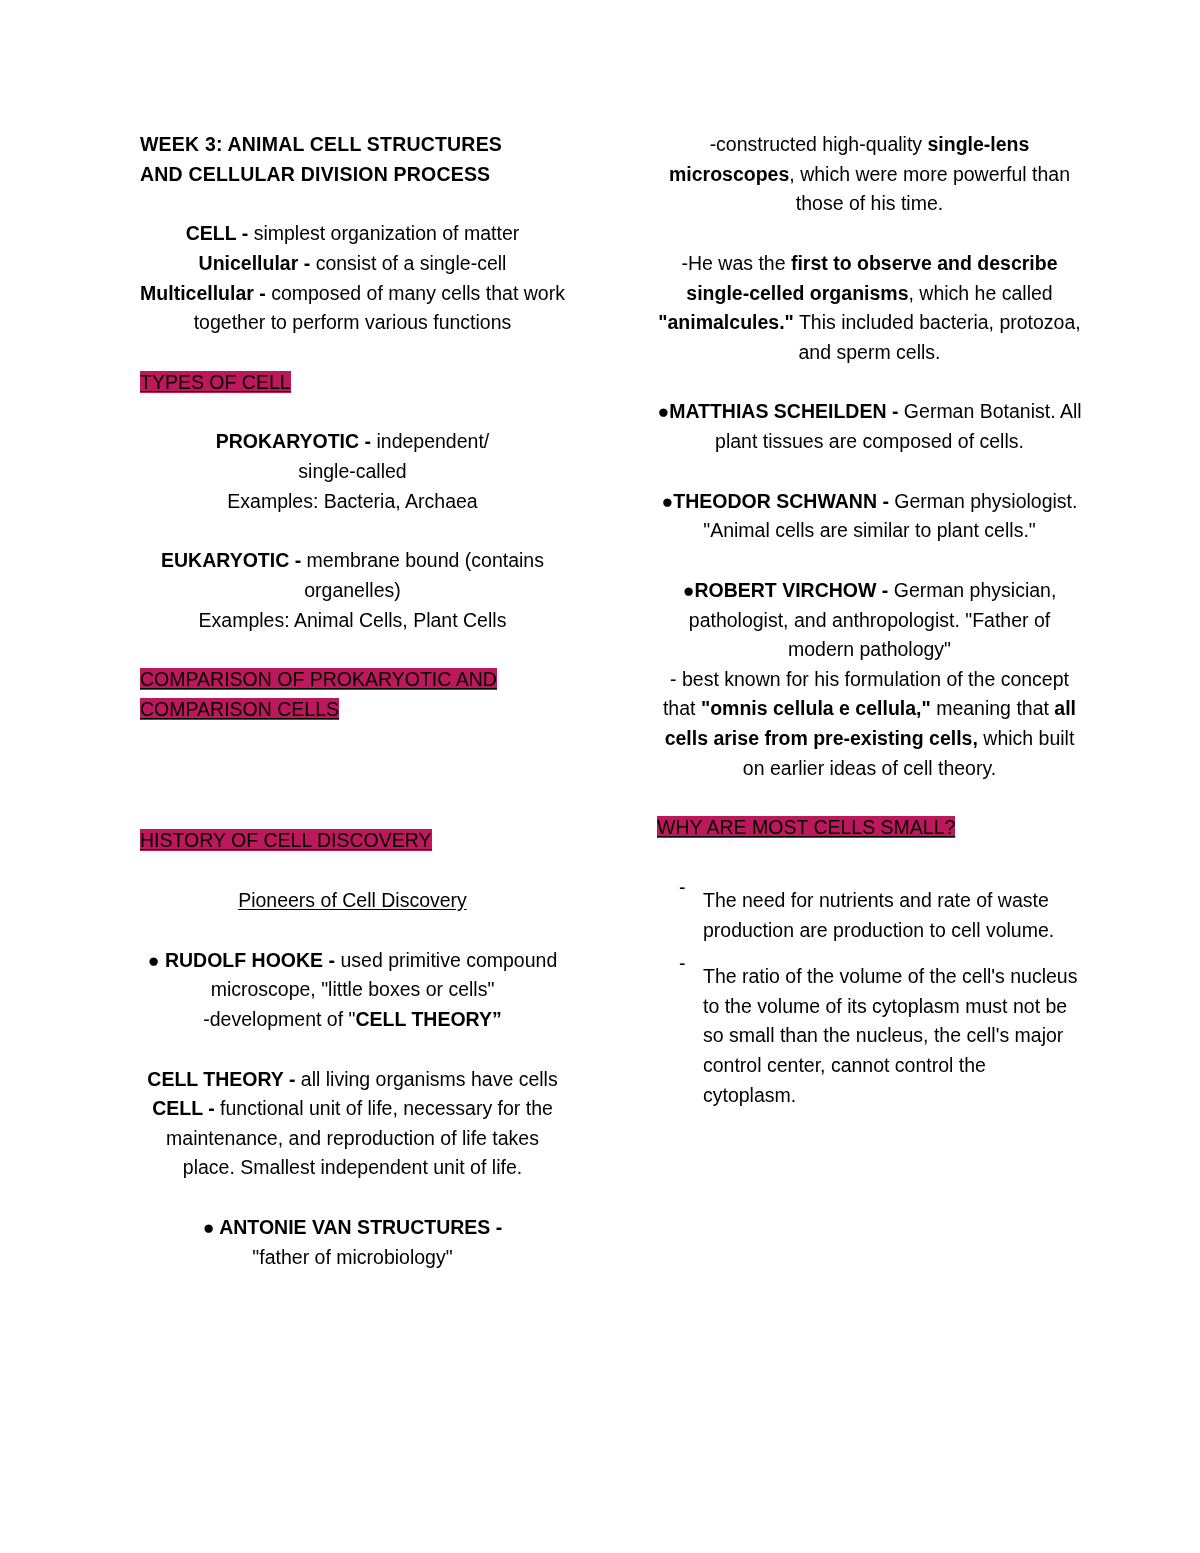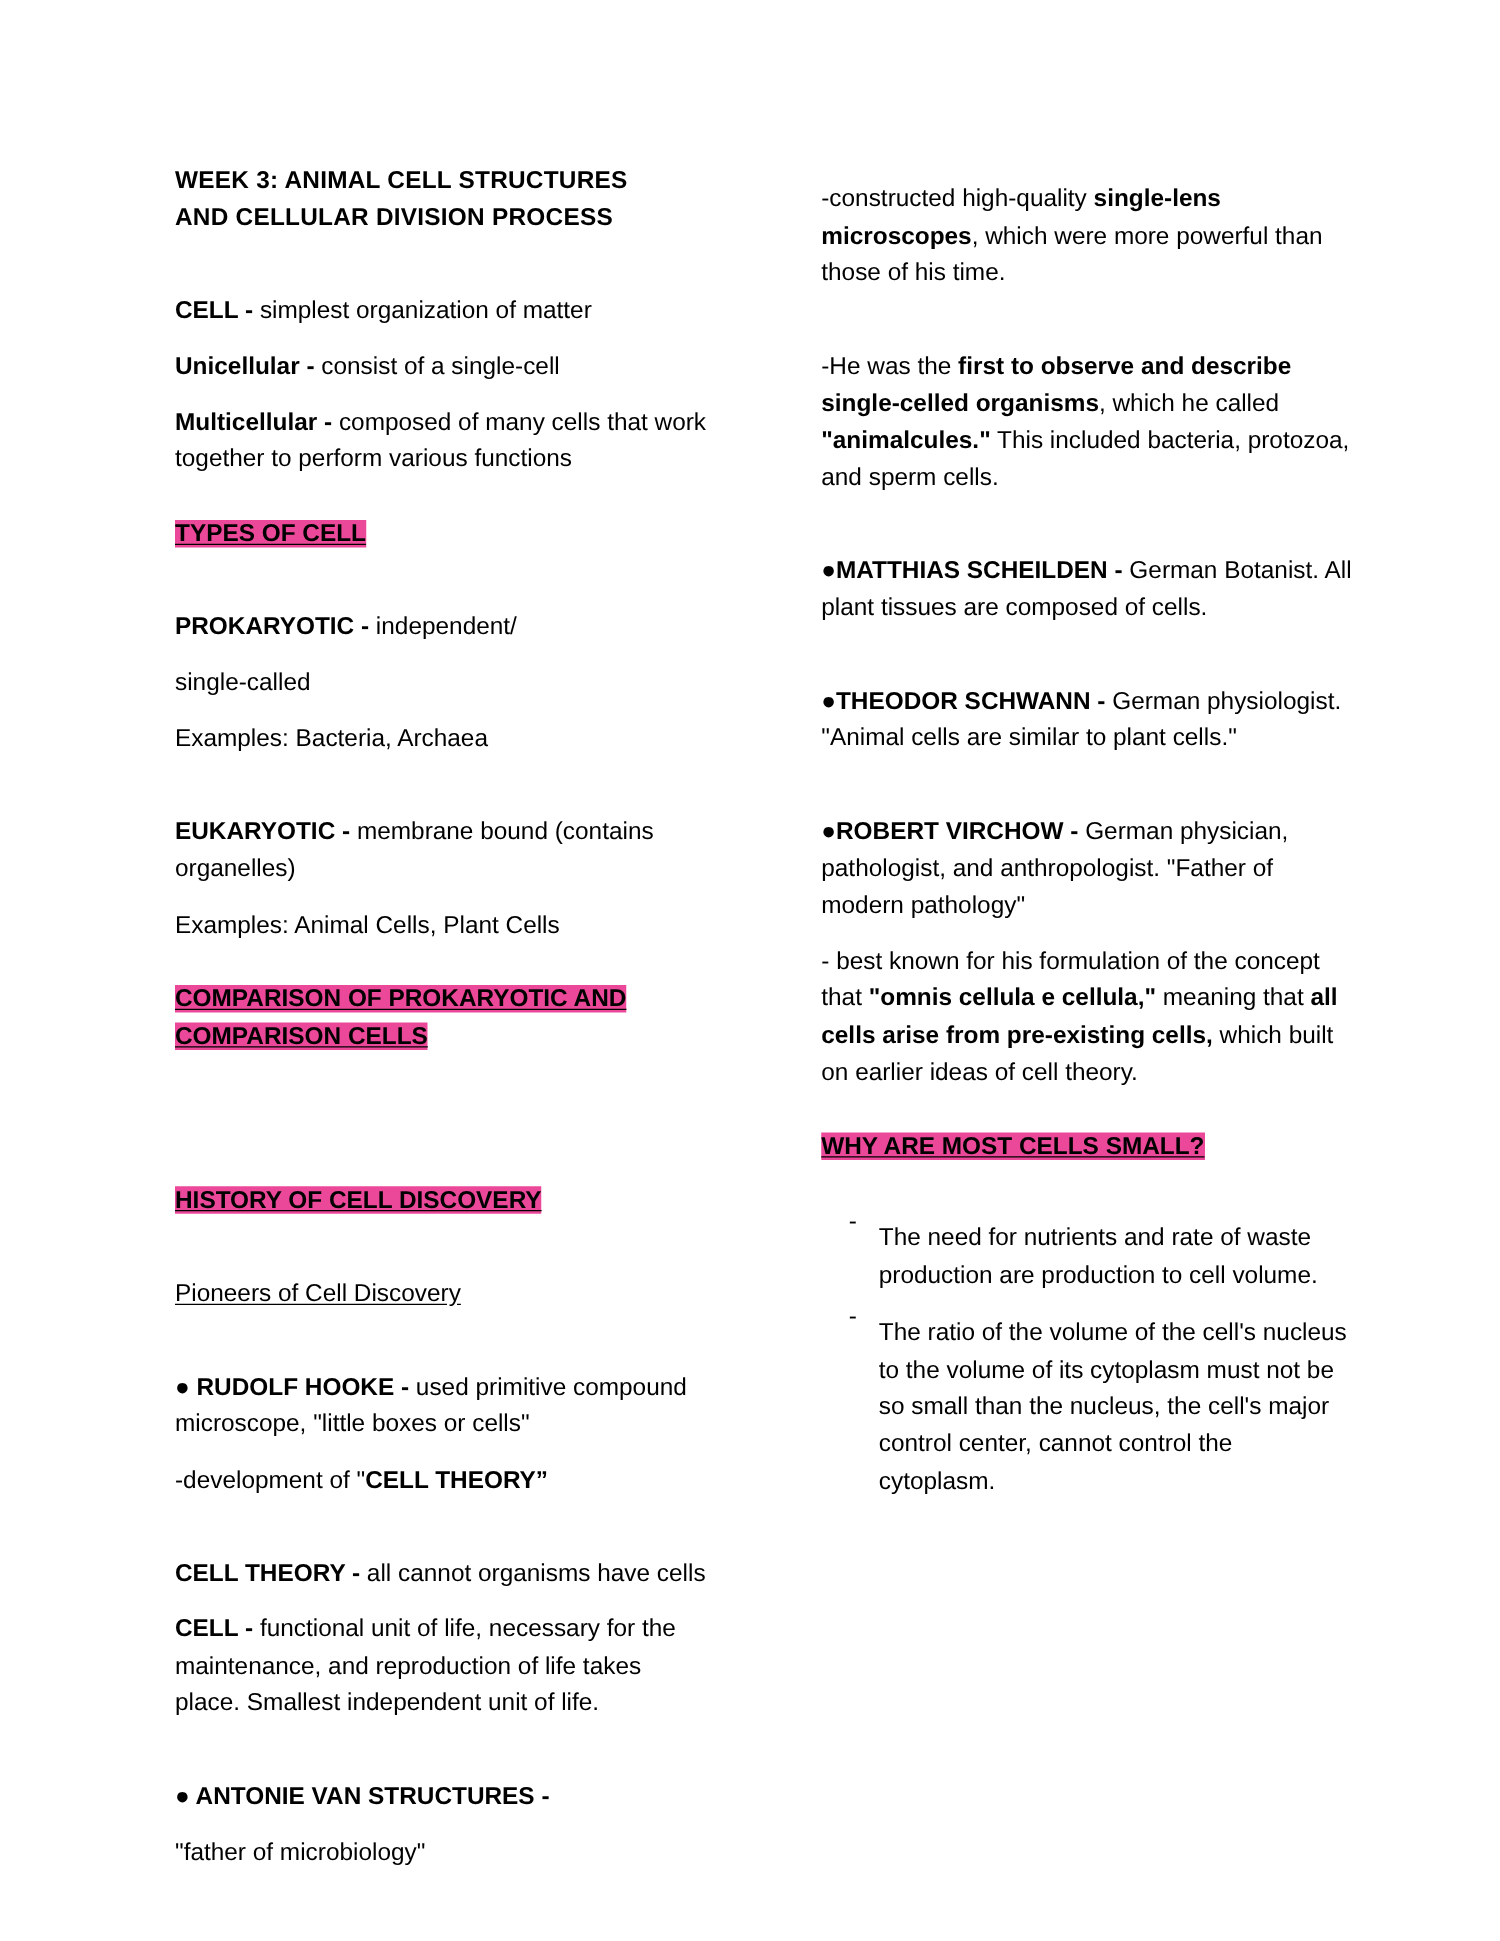--- a/index.html
+++ b/index.html
@@ -25,35 +25,36 @@
     gap: 92px;
     align-items: flex-start;
   }
   .col {
     width: 425px;
     flex: 0 0 425px;
   }
   p, .block {
     font-size: 19.5px;
     line-height: 1.52;
-    margin: 15px 0 0 0;
+    margin: 0 0 0 0;
+    text-align: center;
   }
   .gap-md { height: 30px; }
   .gap-xl { height: 72px; }
   b, .b { font-weight: bold; }
   .title {
     font-size: 19.5px;
     font-weight: bold;
     line-height: 1.52;
     letter-spacing: 0.2px;
   }
   .hl {
-    background: #ec4899;
+    background: #be185d;
     display: inline;
-    font-weight: bold;
+    font-weight: normal;
     text-decoration: underline;
     text-underline-offset: 2px;
   }
   .hl-wrap {
     font-size: 19.5px;
     line-height: 1.52;
   }
   .underline {
     text-decoration: underline;
     text-underline-offset: 2px;
@@ -148,21 +149,21 @@
       <p class="block">
         <span class="dot">●</span><b> RUDOLF HOOKE -</b><span> used primitive compound microscope, "little boxes or cells"</span>
       </p>
       <p class="block">
         <span>-development of "</span><b>CELL THEORY”</b>
       </p>
 
       <div class="gap-md"></div>
 
       <p class="block">
-        <b>CELL THEORY -</b><span> all cannot organisms have cells</span>
+        <b>CELL THEORY -</b><span> all living organisms have cells</span>
       </p>
       <p class="block">
         <b>CELL -</b><span> functional unit of life, necessary for the maintenance, and reproduction of life takes place. Smallest independent unit of life.</span>
       </p>
 
       <div class="gap-md"></div>
 
       <p class="block">
         <span class="dot">●</span><b> ANTONIE VAN STRUCTURES -</b>
       </p>

